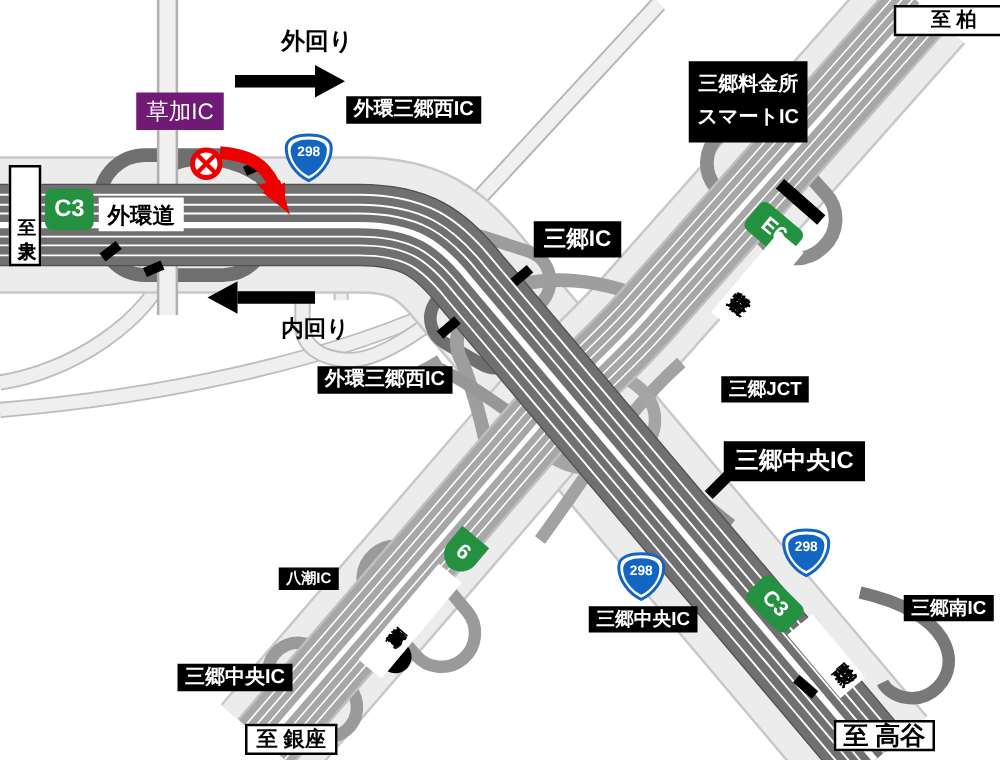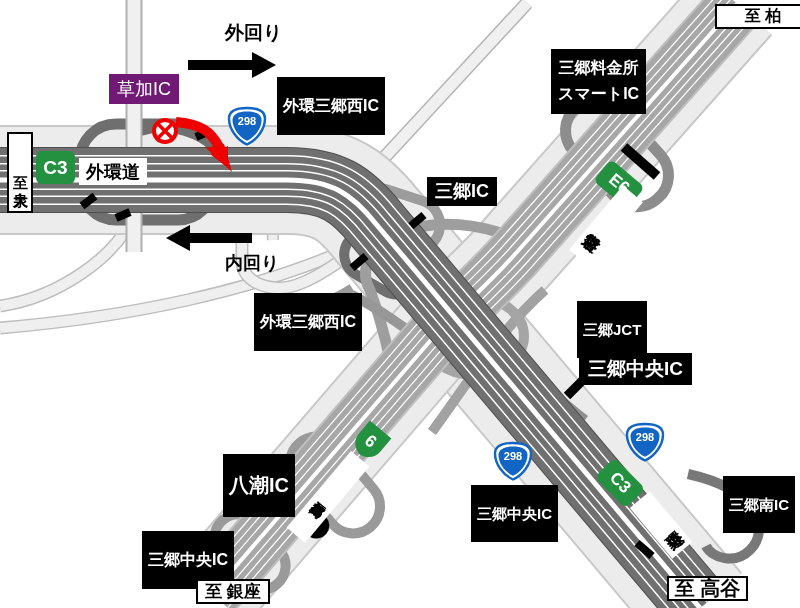--- a/index.html
+++ b/index.html
@@ -1,20 +1,20 @@
 <!DOCTYPE html>
 <html><head>
 <meta charset="utf-8">
 <style>
   html,body{margin:0;padding:0;background:#fff;}
   #stage{position:relative;width:800px;height:608px;overflow:hidden;background:#fff;
          font-family:"Liberation Sans","DejaVu Sans",sans-serif;}
   #map{position:absolute;left:0;top:0;}
   .lbl{position:absolute;white-space:nowrap;box-sizing:border-box;}
-  .blackbox{background:#000;color:#fff;font-weight:bold;padding:20px 6px;line-height:1.15;}
+  .blackbox{background:#000;color:#fff;font-weight:bold;padding:2px 6px;line-height:1.15;}
   .redbox{background:#701a75;color:#fff;font-weight:normal;padding:3px 8px;}
   .whitebox{background:#fff;color:#000;font-weight:bold;border:2px solid #000;
             display:flex;align-items:center;justify-content:center;}
   .plain{color:#000;font-weight:bold;margin-left:28px;}
   .roadname{background:#fff;color:#000;font-weight:bold;display:flex;align-items:center;justify-content:center;}
   .vband{writing-mode:vertical-rl;text-orientation:upright;background:#fff;color:#000;
          font-weight:bold;display:flex;align-items:center;justify-content:center;}
   .greenbadge{background:#23913f;color:#fff;font-weight:bold;border-radius:6px;
               display:flex;align-items:center;justify-content:center;}
   .vdest{writing-mode:vertical-rl;text-orientation:upright;background:#fff;color:#000;font-weight:bold;
@@ -183,21 +183,21 @@
     <div>三郷料金所</div>
     <div>スマートIC</div>
   </div>
 
   <div class="lbl blackbox" style="left:254px;top:293px;font-size:16px;">外環三郷西IC</div>
 
   <div class="lbl blackbox" style="left:577px;top:301px;font-size:15px;">三郷JCT</div>
 
   <div class="lbl blackbox" style="left:579px;top:353px;font-size:19px;padding:5px 9px;">三郷中央IC</div>
 
-  <div class="lbl blackbox" style="left:223px;top:454px;font-size:20px;">八潮IC</div>
+  <div class="lbl blackbox" style="left:223px;top:454px;font-size:12px;">八潮IC</div>
 
   <div class="lbl blackbox" style="left:142px;top:531px;font-size:16px;">三郷中央IC</div>
 
   <div class="lbl blackbox" style="left:471px;top:485px;font-size:15px;">三郷中央IC</div>
 
   <div class="lbl blackbox" style="left:703px;top:476px;font-size:15px;margin-left:20px;">三郷南IC</div>
 
   <div class="lbl vdest" style="left:7px;top:132px;width:26px;height:81px;font-size:15px;">至 大泉</div>
 
   <div class="lbl whitebox" style="left:715px;top:4px;width:96px;height:25px;font-size:16px;">至 柏</div>

